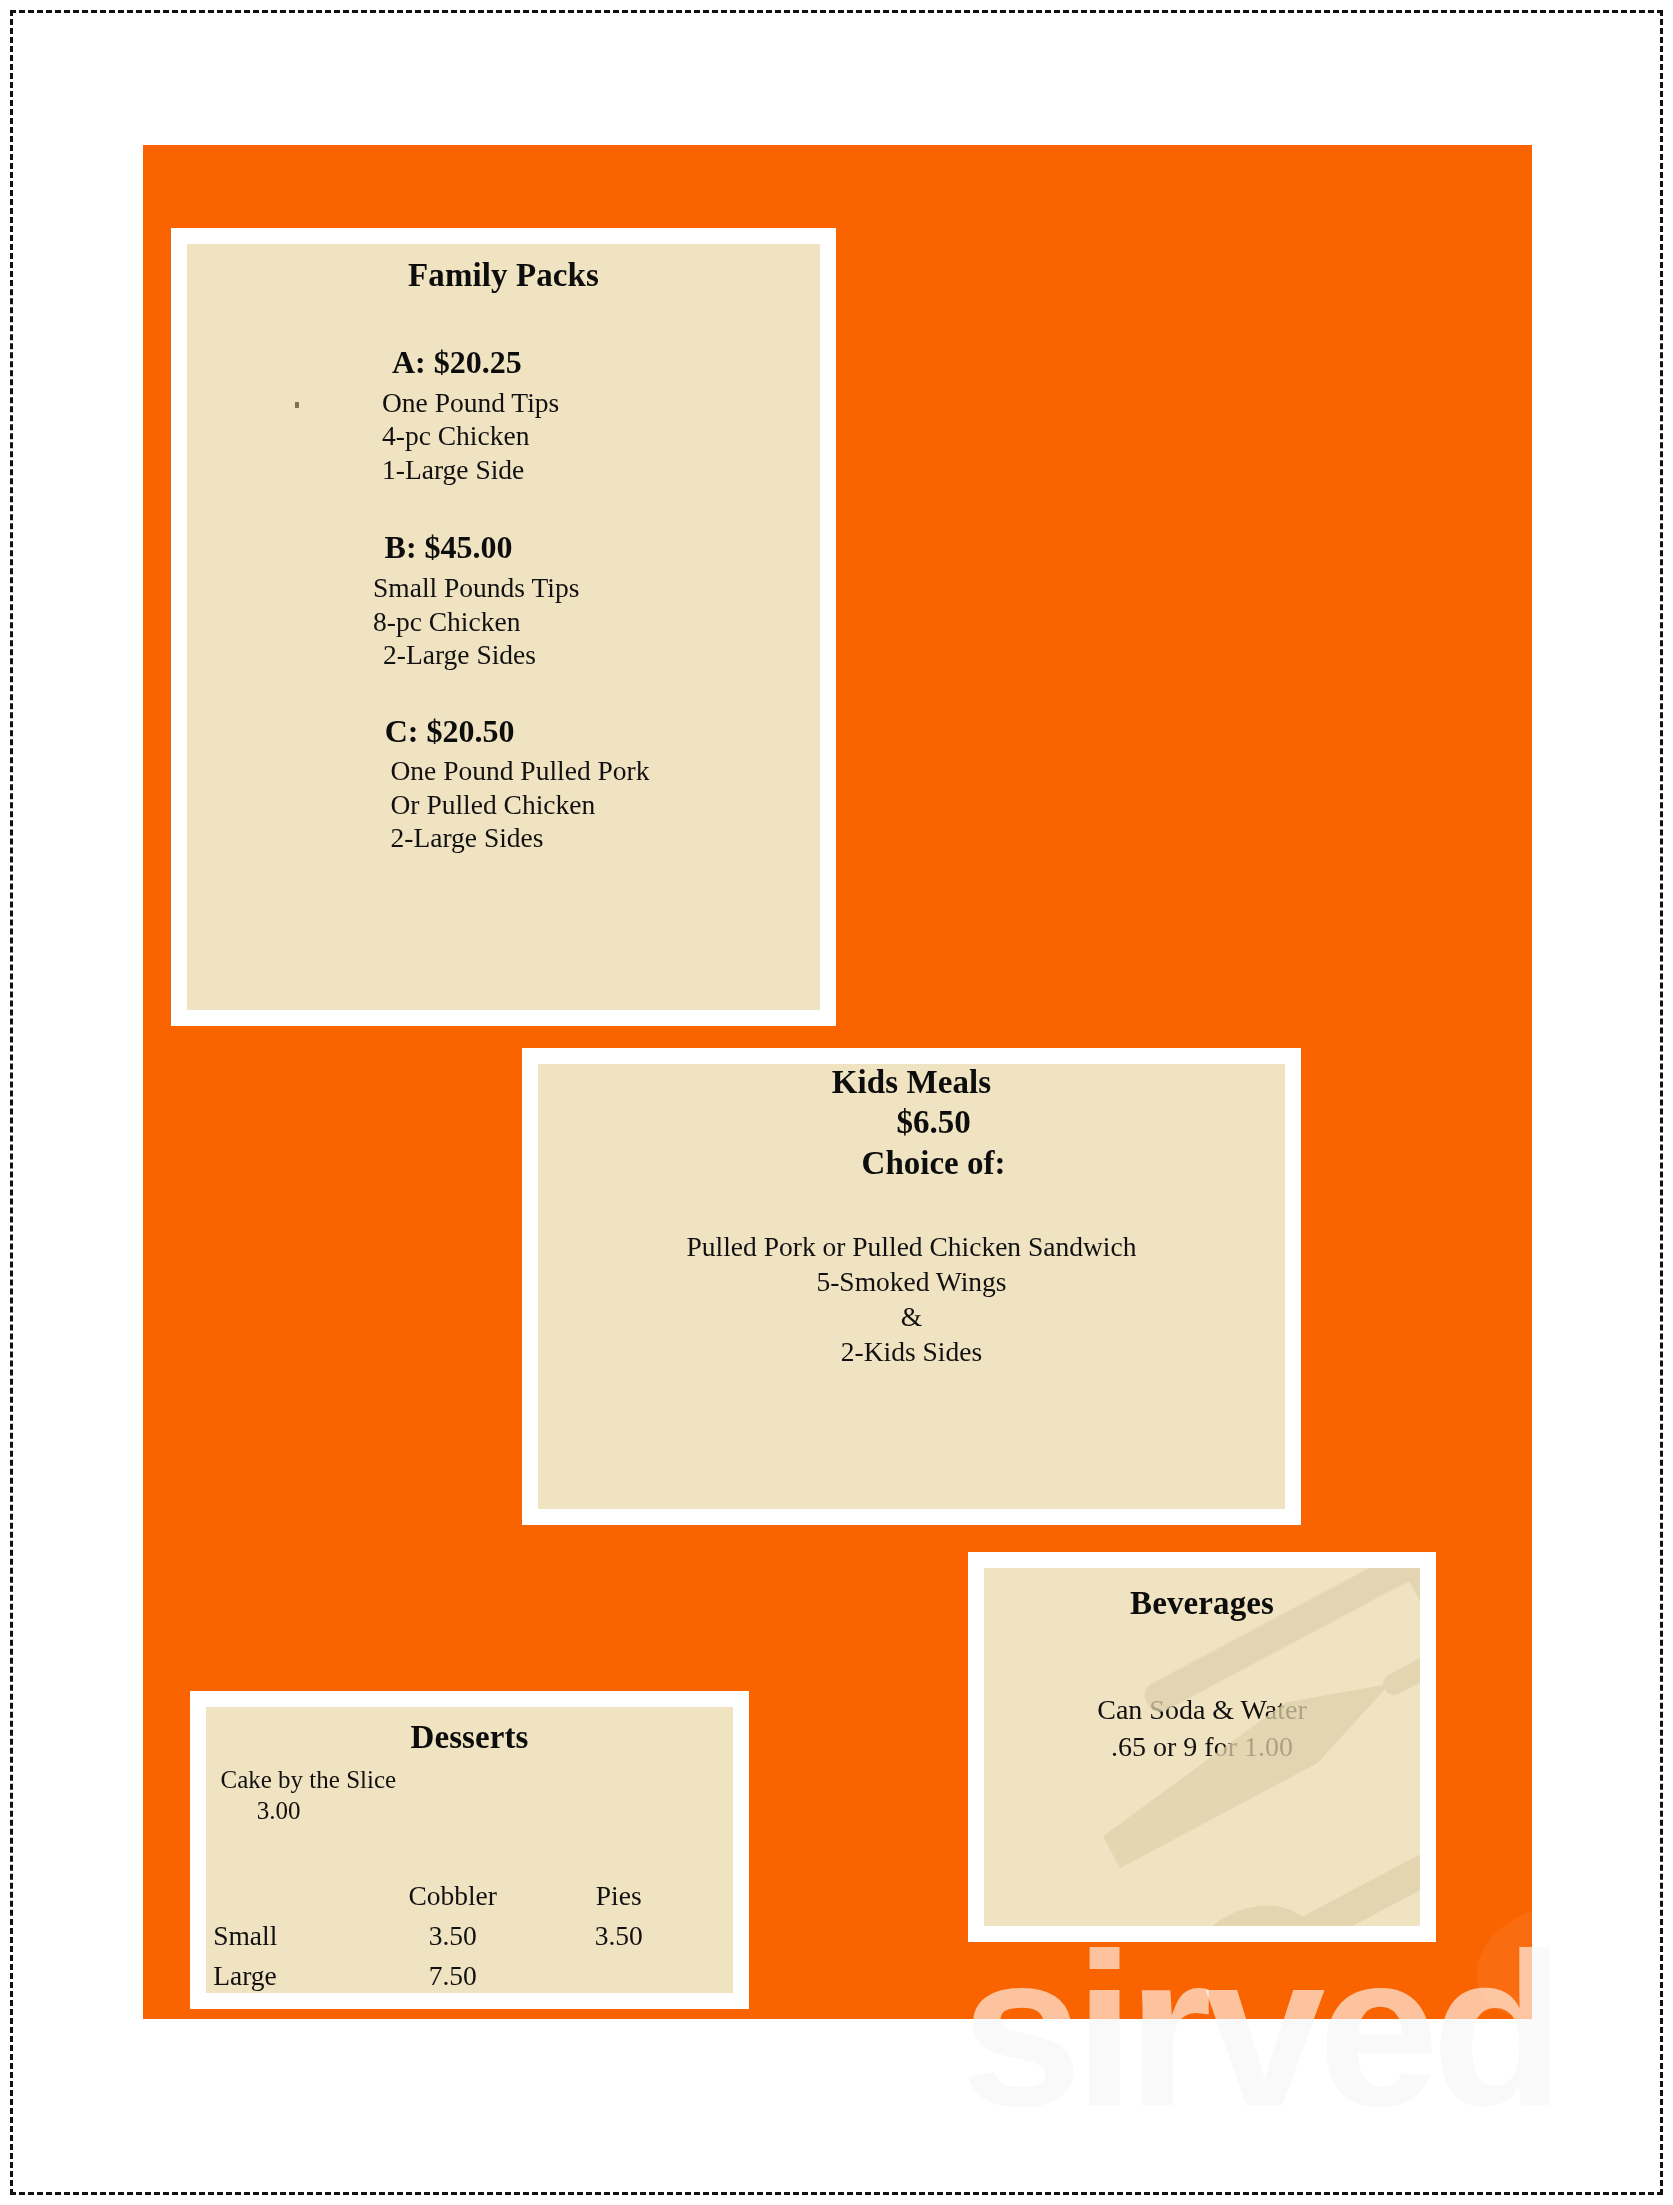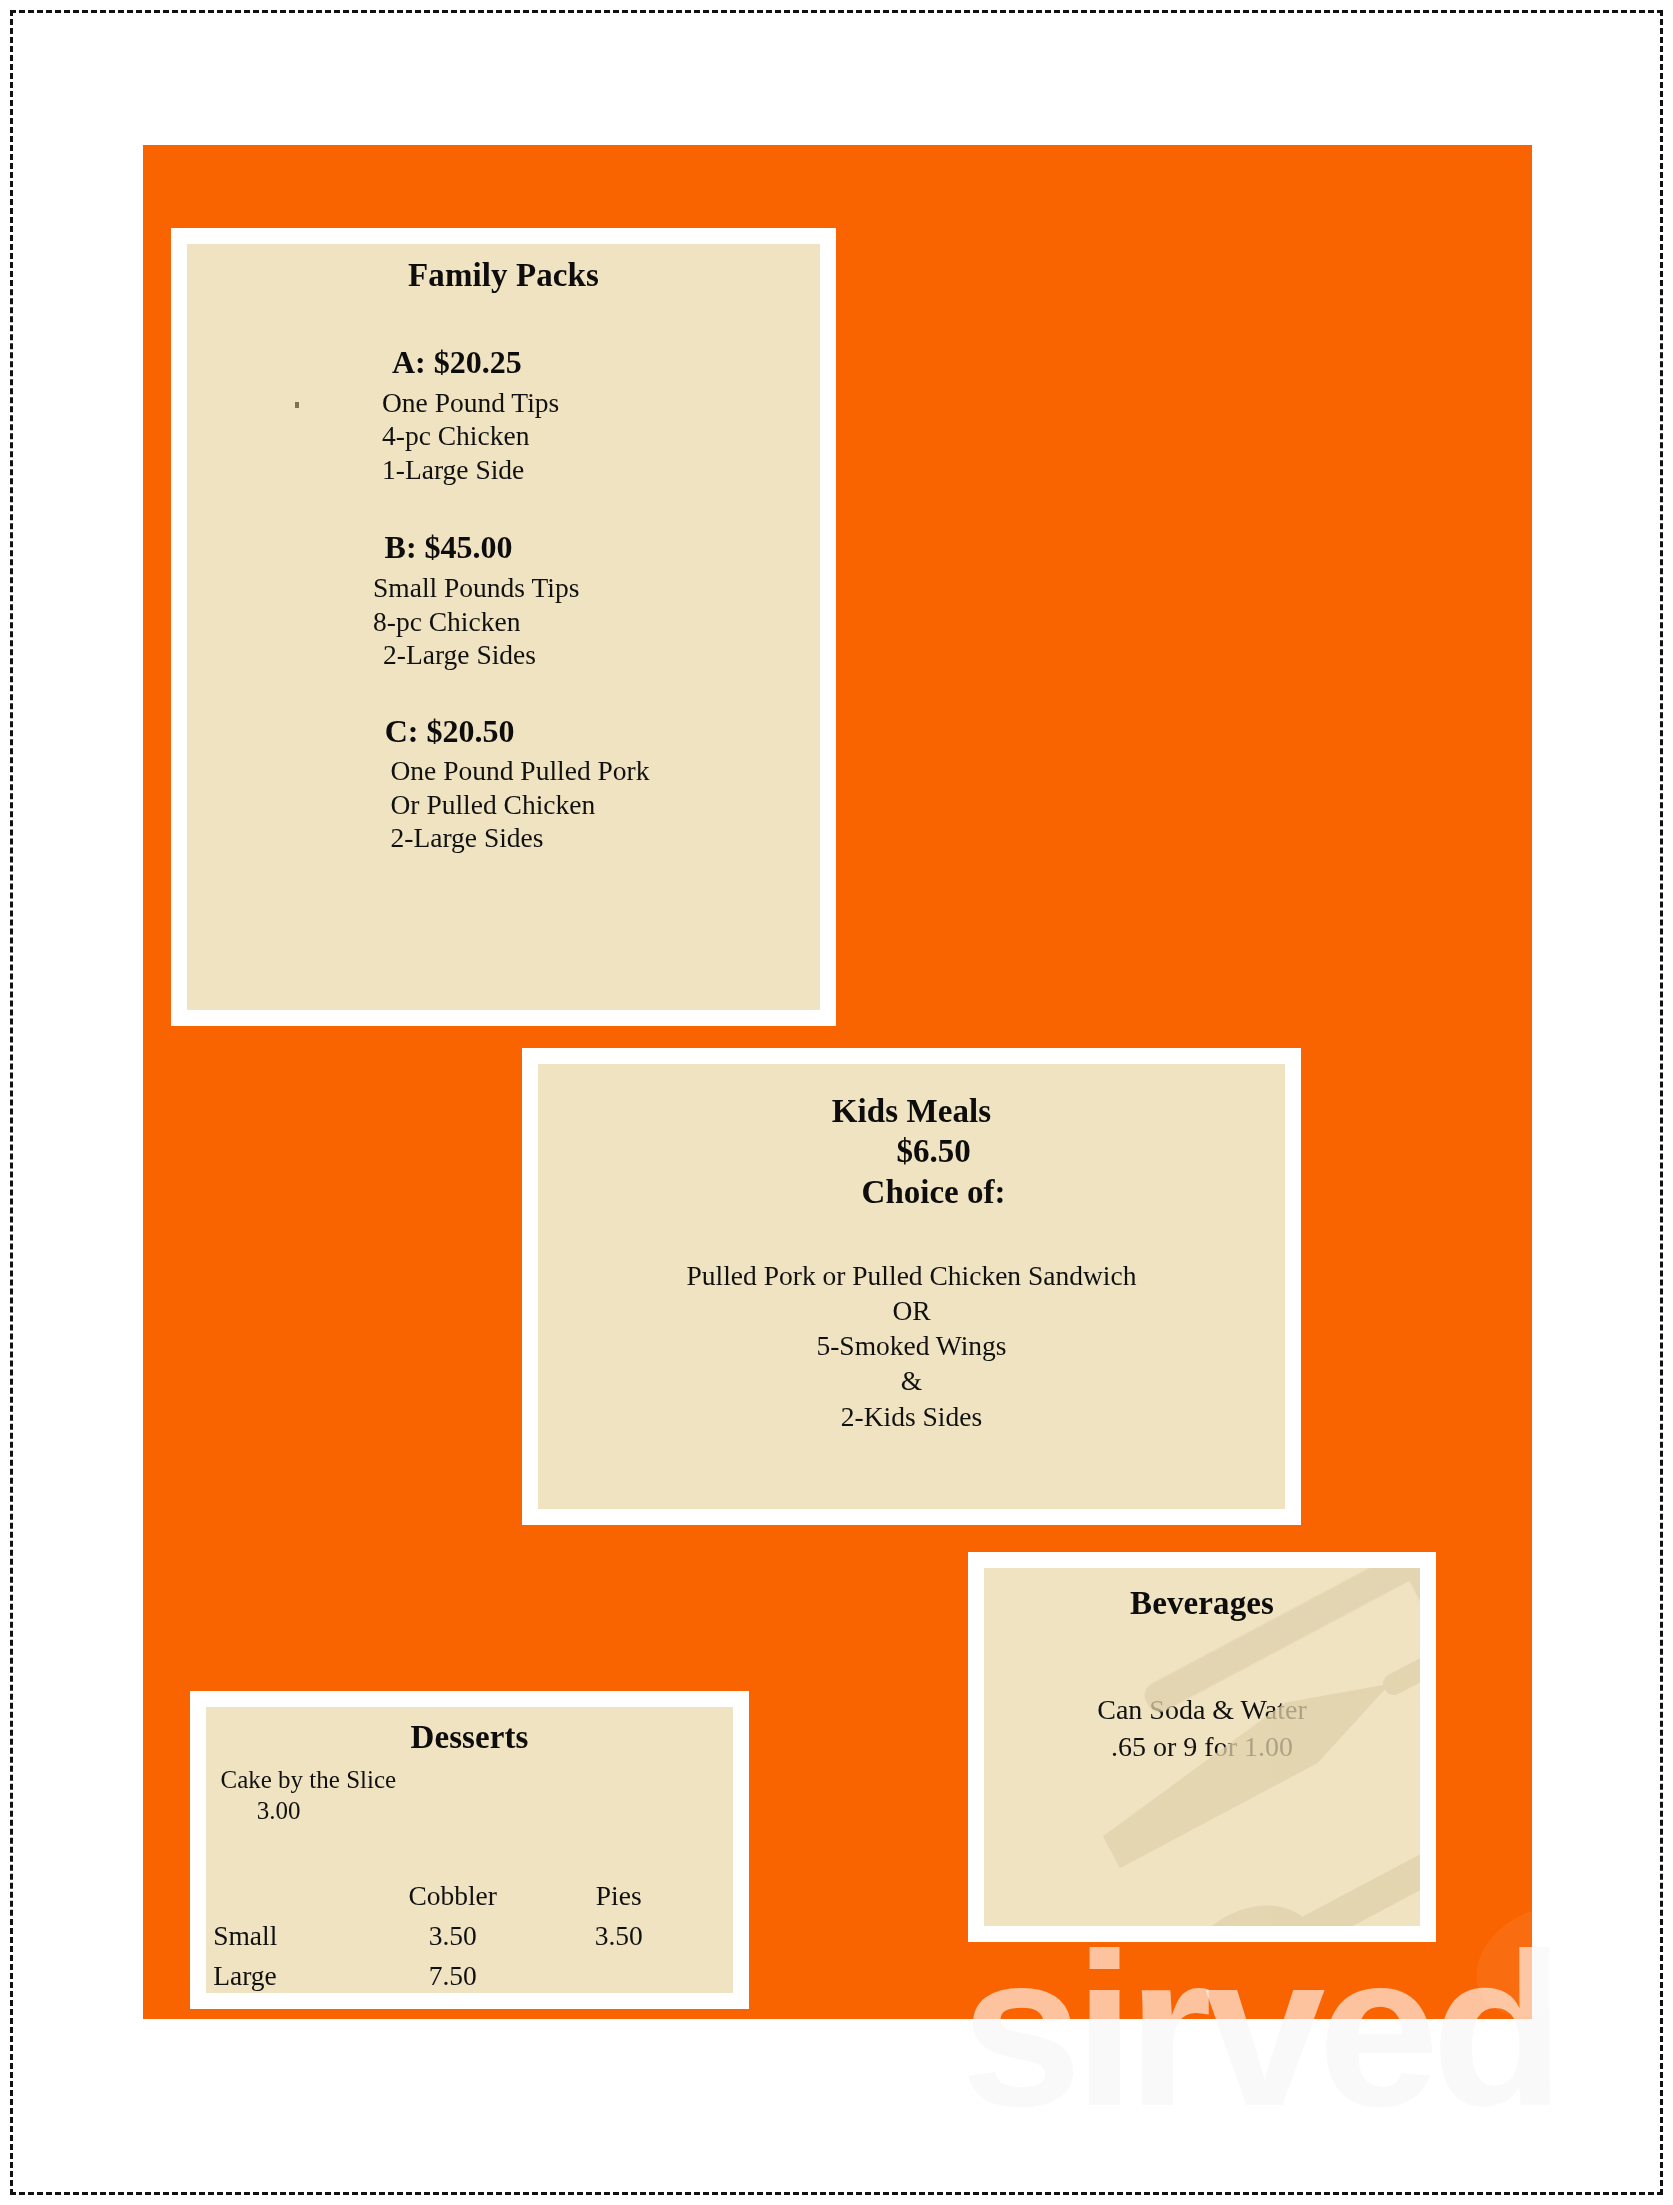--- a/index.html
+++ b/index.html
@@ -107,21 +107,21 @@
     position: absolute;
     left: 108px;
     top: 158px;
     width: 3.6px;
     height: 5.8px;
     background: #6d5f3e;
     opacity: .85;
   }
 
   
-  #panel-kids-meals .sec-title { margin-top: 29px; }
+  #panel-kids-meals .sec-title { }
   .kids-head-line { font-size: 33px; font-weight: bold; text-align: center; line-height: 1.24; color:#0d0d0d;margin-left:44px; }
   .kids-options { margin-top: 45px; }
   .kids-line {
     font-size: 27.5px;
     text-align: center;
     line-height: 1.28;
     color: #111111;
   }
 
   
@@ -255,21 +255,20 @@
   </div>
 
   <div class="panel" id="panel-kids-meals">
     <div class="panel-inner">
       <div class="sec-title">Kids Meals</div>
       <div class="kids-head-line">$6.50</div>
       <div class="kids-head-line">Choice of:</div>
 
       <div class="kids-options">
         <div class="kids-line">Pulled Pork or Pulled Chicken Sandwich</div>
-        <div class="kids-line">OR</div>
         <div class="kids-line">5-Smoked Wings</div>
         <div class="kids-line">&amp;</div>
         <div class="kids-line">2-Kids Sides</div>
       </div>
     </div>
   </div>
 
   <div class="panel" id="panel-beverages">
     <div class="panel-inner">
 

